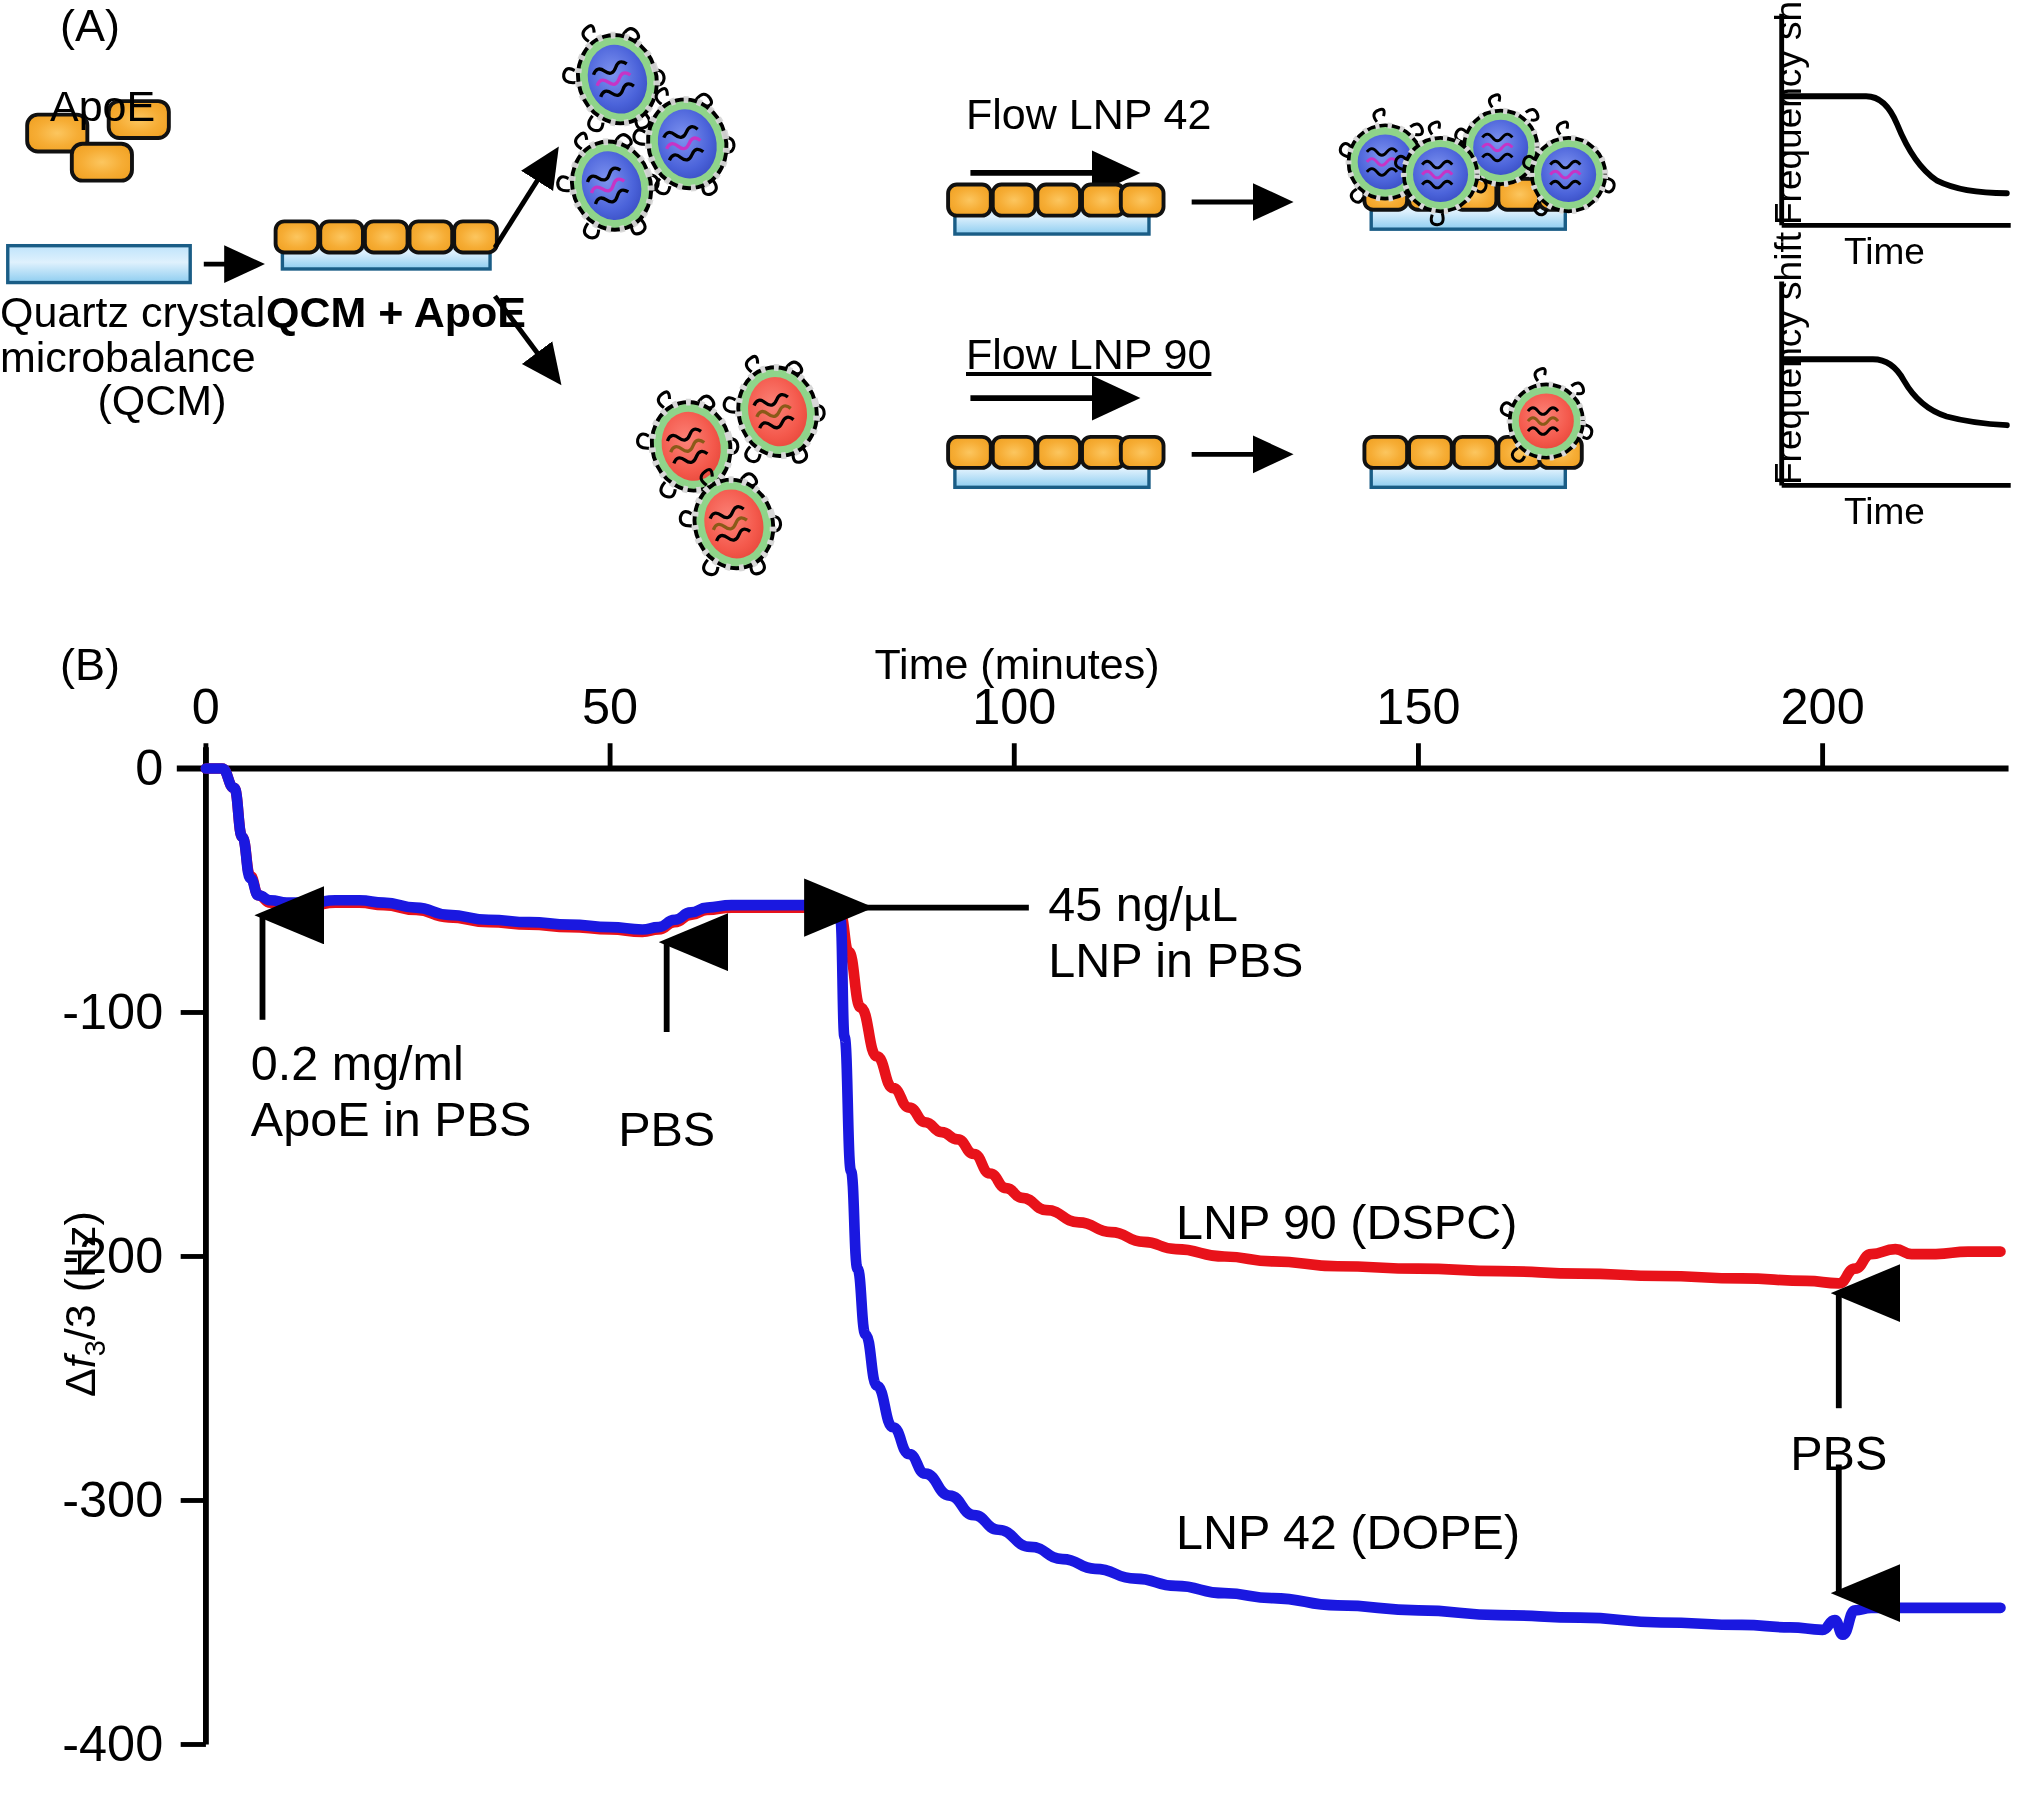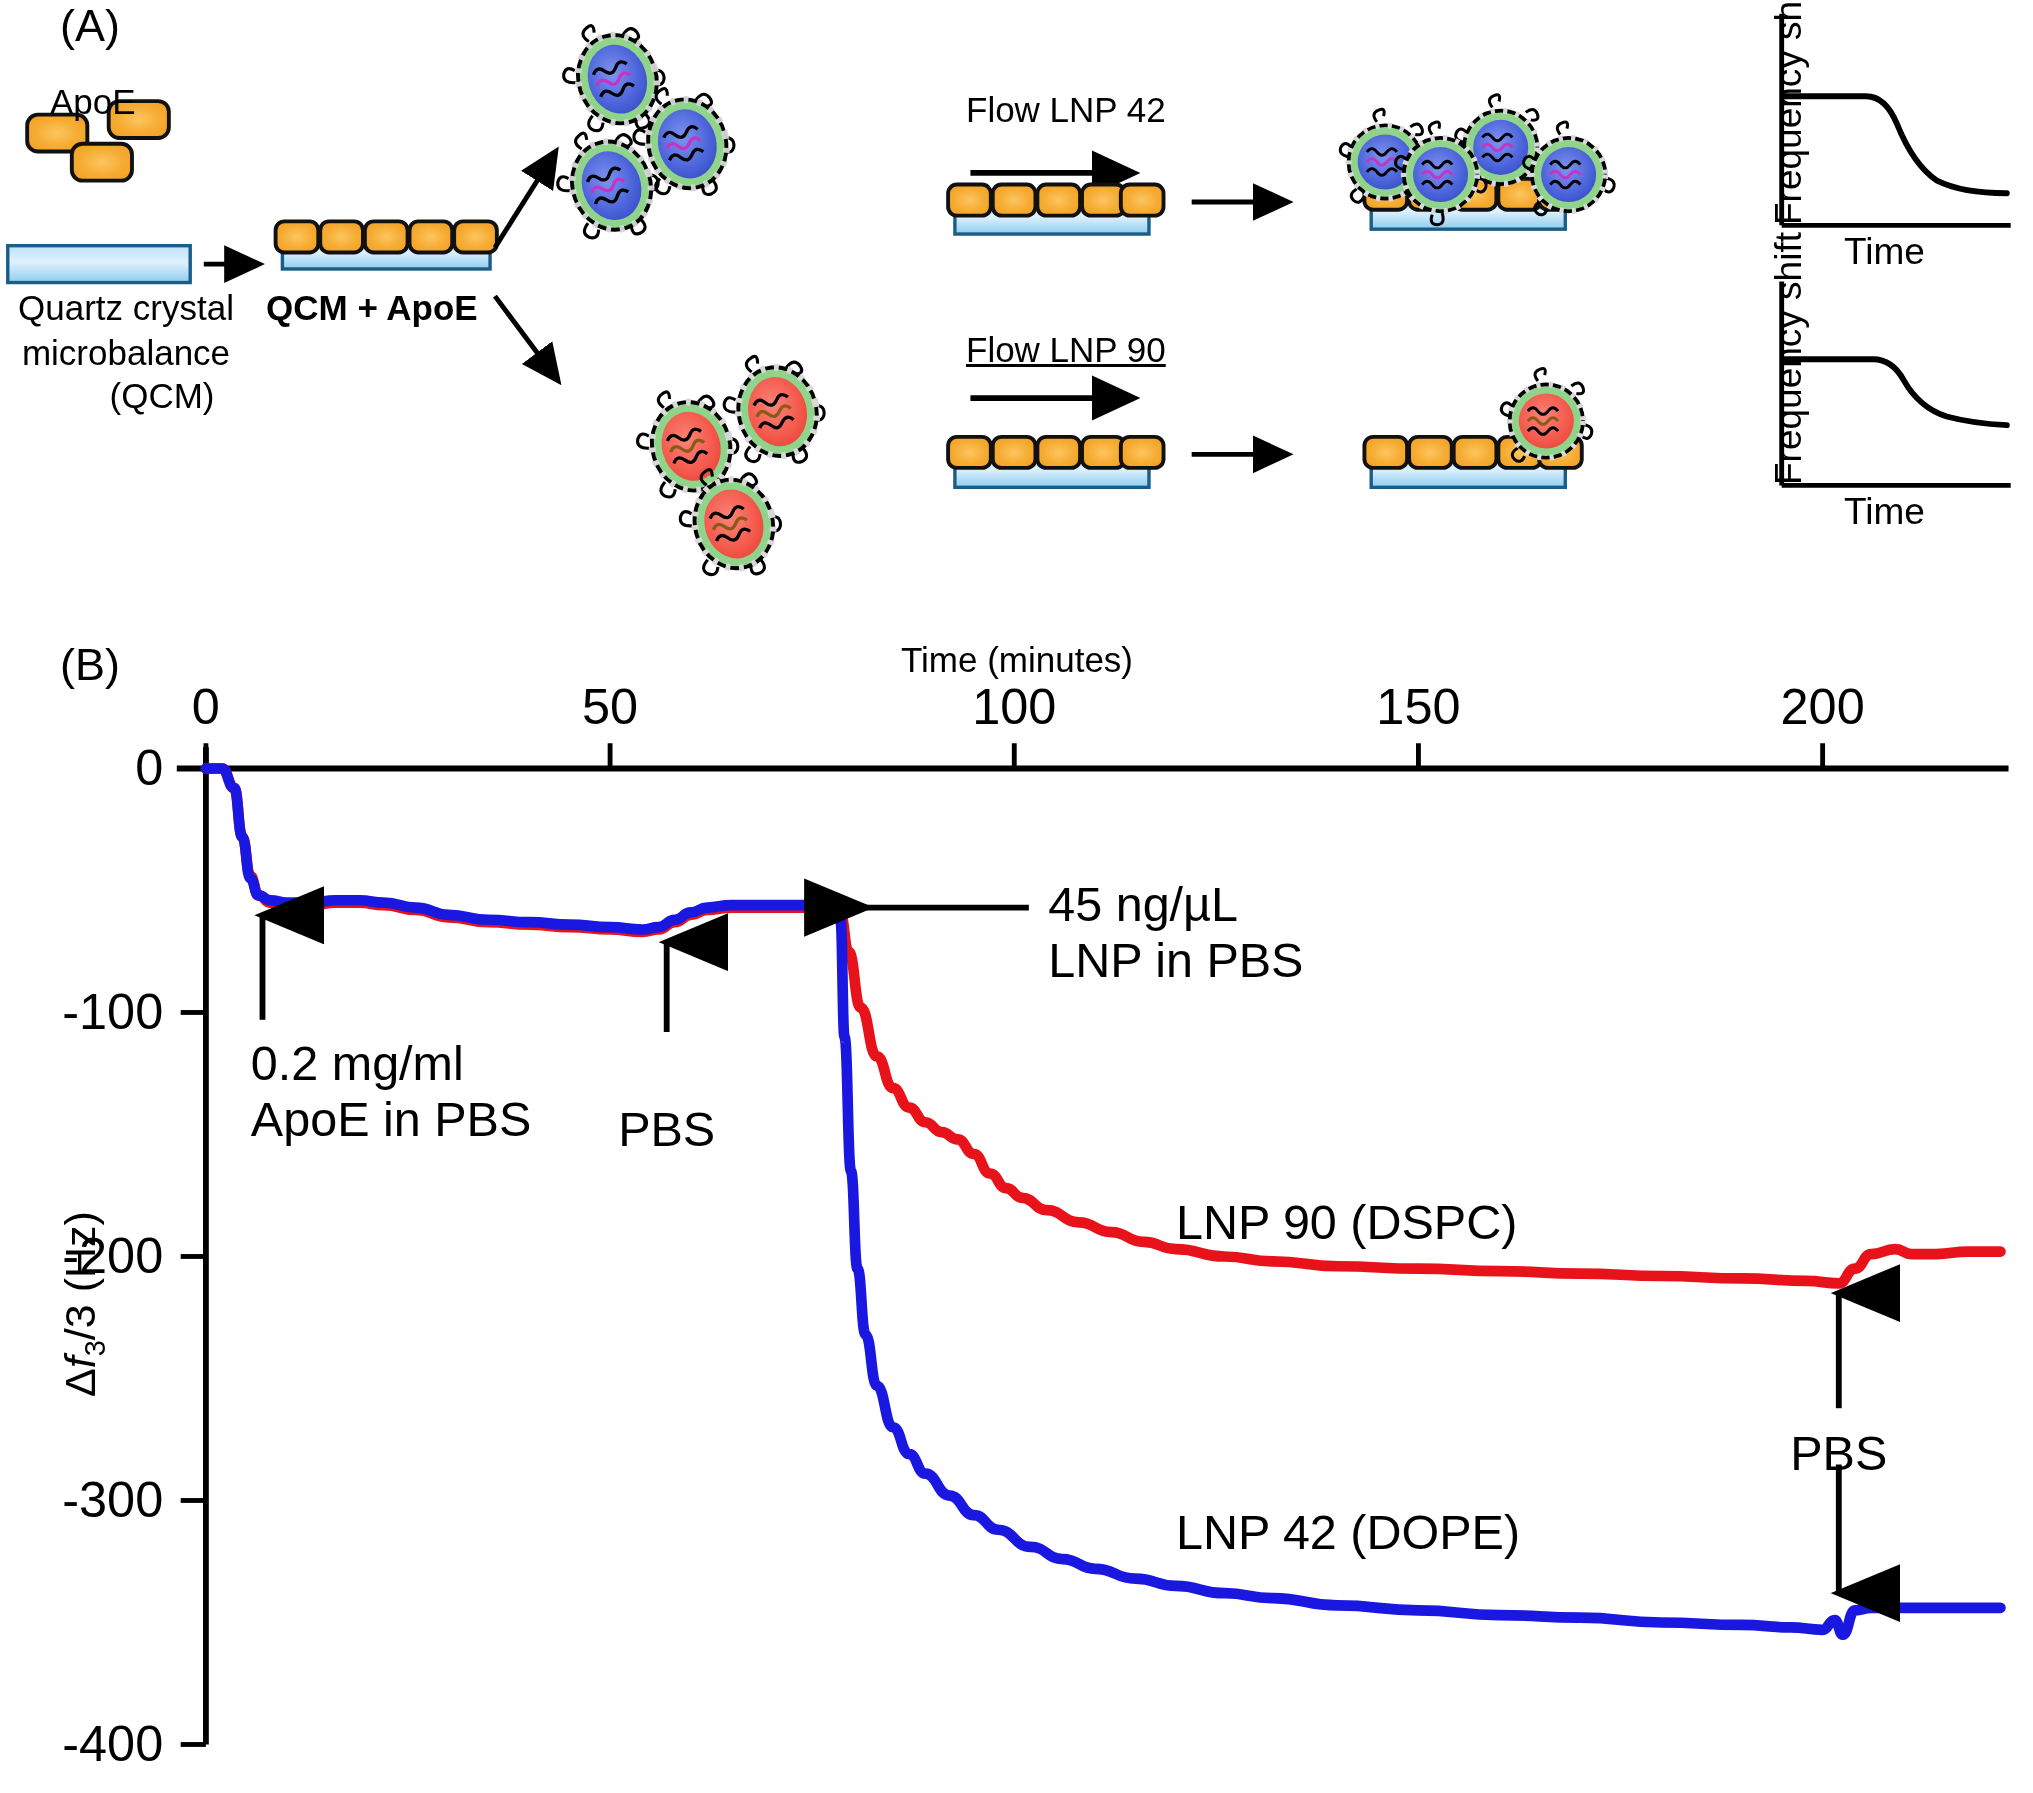--- a/index.html
+++ b/index.html
@@ -1,20 +1,20 @@
 <!DOCTYPE html>
 <html><head>
 <meta charset="utf-8">
 <style>
   html,body{margin:0;padding:0;background:#ffffff;}
   body{width:2034px;height:1793px;position:relative;overflow:hidden;
        font-family:"Liberation Sans",sans-serif;color:#000;}
   .abs{position:absolute;}
   .panel-letter{font-size:45px;letter-spacing:0px;}
-  .lbl{font-size:35px;line-height:1.12;white-space:pre;}
+  .lbl{font-size:43px;line-height:1.12;white-space:pre;}
   svg{display:block;overflow:visible;}
   #panelA{position:absolute;left:0;top:0;width:2034px;height:602px;}
   #panelB{position:absolute;left:0;top:621px;width:2034px;height:1172px;}
   .vlabel{transform-origin:0 0;}
 </style>
 </head>
 <body>
 
 <div id="panelA">
   <div class="abs panel-letter" style="left:60px;top:0px;">(A)</div>

